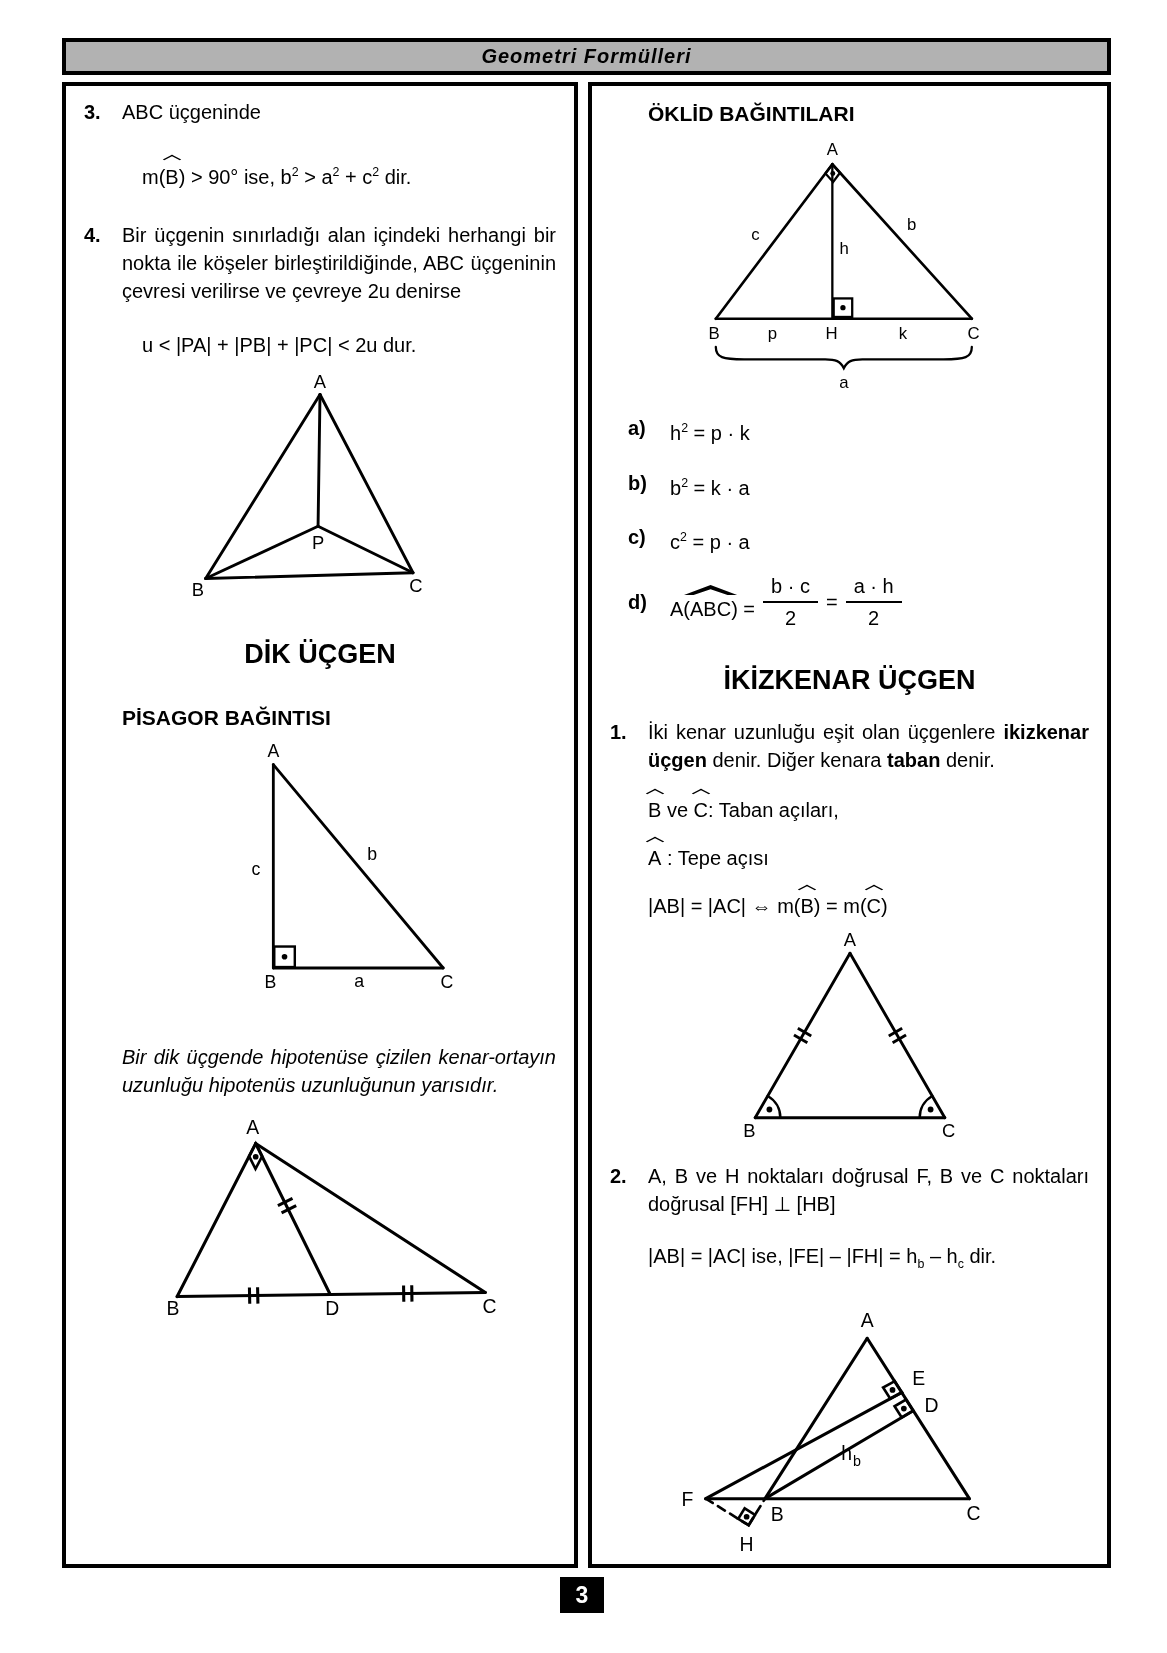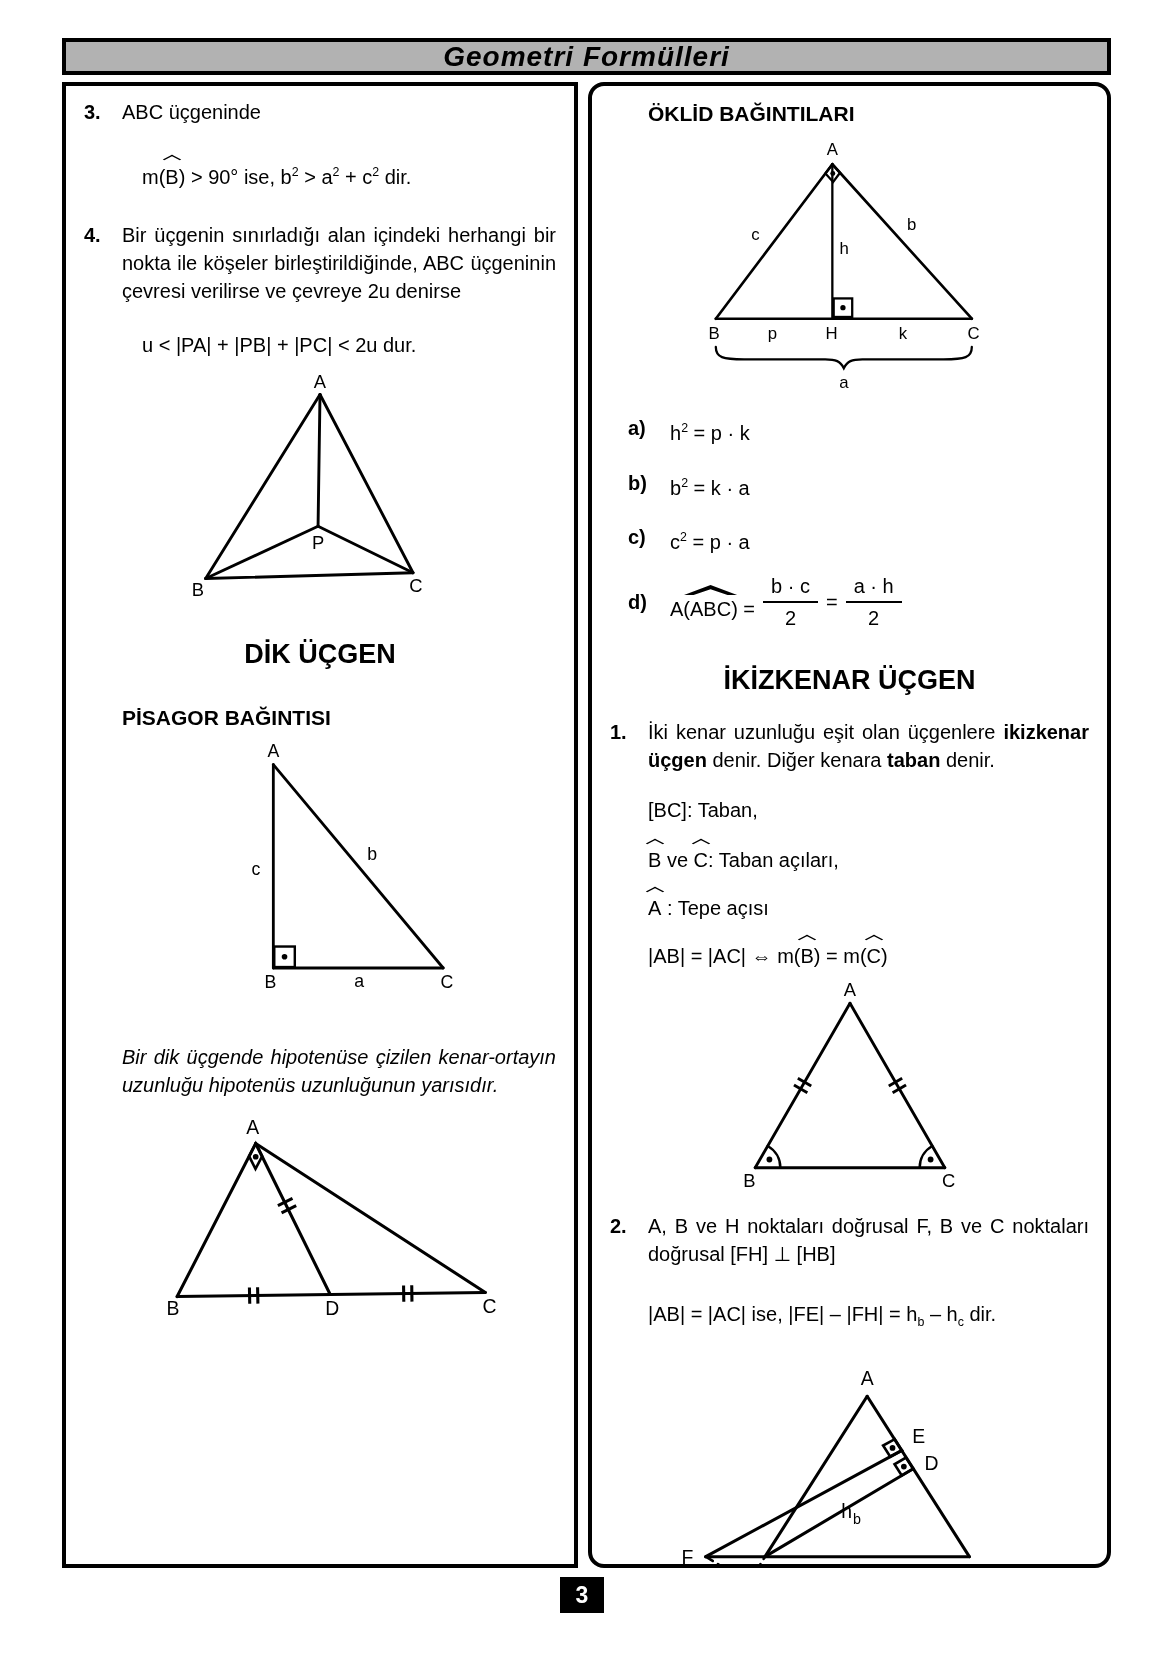--- a/index.html
+++ b/index.html
@@ -1,26 +1,26 @@
 <!DOCTYPE html>
 <html><head>
 <meta charset="utf-8">
 <style>
   html,body{margin:0;padding:0;background:#fff;}
   .page{position:relative;width:1167px;height:1653px;background:#fff;
         font-family:"Liberation Sans","DejaVu Sans",sans-serif;color:#000;}
   
   .hdr{position:absolute;left:62px;top:38px;width:1049px;height:37px;box-sizing:border-box;
        background:#b2b2b2;border:4px solid #000;display:flex;align-items:center;justify-content:center;}
-  .hdr .t{font-size:28px;font-weight:bold;font-style:italic;letter-spacing:1px;}
+  .hdr .t{font-size:20px;font-weight:bold;font-style:italic;letter-spacing:1px;}
   
   .col{position:absolute;top:82px;height:1486px;box-sizing:border-box;border:4px solid #000;
        background:#fff;overflow:hidden;}
   .col.l{left:62px;width:516px;}
-  .col.r{left:588px;width:523px;border-radius:16px;}
+  .col.r{left:588px;width:523px;}
   .ci{padding:8px 18px 0 18px;font-size:20px;line-height:28px;}
   .item{display:flex;margin-top:0;}
   .inum{flex:none;width:38px;font-weight:bold;}
   .ibody{flex:1;text-align:justify;}
   .ind{margin-left:38px;}
   .fline{margin-left:58px;}
   .padhat{padding-top:14px;}
   b.bd{font-weight:bold;}
   .h-big{font-size:27px;font-weight:bold;text-align:center;}
   .h-sub{font-size:21px;font-weight:bold;}
@@ -214,21 +214,20 @@
 
       <div class="h-big" style="margin-top:34px;text-align:center;">İKİZKENAR ÜÇGEN</div>
 
       <div class="item" style="margin-top:24px;">
         <div class="inum">1.</div>
         <div class="ibody">
           <span>İki kenar uzunluğu eşit olan üçgenlere </span><b class="bd">ikizkenar üçgen</b><span> denir. Diğer kenara </span><b class="bd">taban</b><span> denir.</span>
         </div>
       </div>
 
-      <div class="ind" style="margin-top:22px;">[BC]: Taban,</div>
       <div class="ind padhat" style="margin-top:8px;"><span class="hat"><i class="hc"></i><span class="ht">B</span></span> ve <span class="hat"><i class="hc"></i><span class="ht">C</span></span>: Taban açıları,</div>
       <div class="ind padhat" style="margin-top:6px;"><span class="hat"><i class="hc"></i><span class="ht">A</span></span> : Tepe açısı</div>
       <div class="ind padhat" style="margin-top:6px;">|AB| = |AC| ⇔ m(<span class="hat"><i class="hc"></i><span class="ht">B</span></span>) = m(<span class="hat"><i class="hc"></i><span class="ht">C</span></span>)</div>
 
       <svg width="310" height="208" viewBox="0 0 320 215" style="margin:12px auto 0;">
         <g>
           <line class="ln" x1="160" y1="22" x2="62" y2="192"></line>
           <line class="ln" x1="62" y1="192" x2="258" y2="192"></line>
           <line class="ln" x1="258" y1="192" x2="160" y2="22"></line>
         </g>
@@ -250,21 +249,21 @@
         </g>
         <text x="160" y="14" text-anchor="middle">A</text>
         <text x="56" y="212" text-anchor="middle">B</text>
         <text x="262" y="212" text-anchor="middle">C</text>
       </svg>
 
       <div class="item" style="margin-top:22px;">
         <div class="inum">2.</div>
         <div class="ibody">A, B ve H noktaları doğrusal F, B ve C noktaları doğrusal [FH] ⊥ [HB]</div>
       </div>
-      <div class="ind" style="margin-top:32px;">|AB| = |AC| ise, |FE| – |FH| = h<sub>b</sub> – h<sub>c</sub> dir.</div>
+      <div class="ind" style="margin-top:24px;">|AB| = |AC| ise, |FE| – |FH| = h<sub>b</sub> – h<sub>c</sub> dir.</div>
 
       <svg width="470" height="276" viewBox="0 0 460 270" style="margin:4px 0 0 14px;">
         <g>
           <line class="ln" x1="238" y1="55" x2="138" y2="212"></line>
           <line class="ln" x1="238" y1="55" x2="338" y2="212"></line>
           <line class="ln" x1="80" y1="212" x2="338" y2="212"></line>
           <line class="ln" x1="80" y1="212" x2="272" y2="108"></line>
           <line class="ln" x1="138" y1="212" x2="283" y2="126"></line>
         </g>
         <g>

